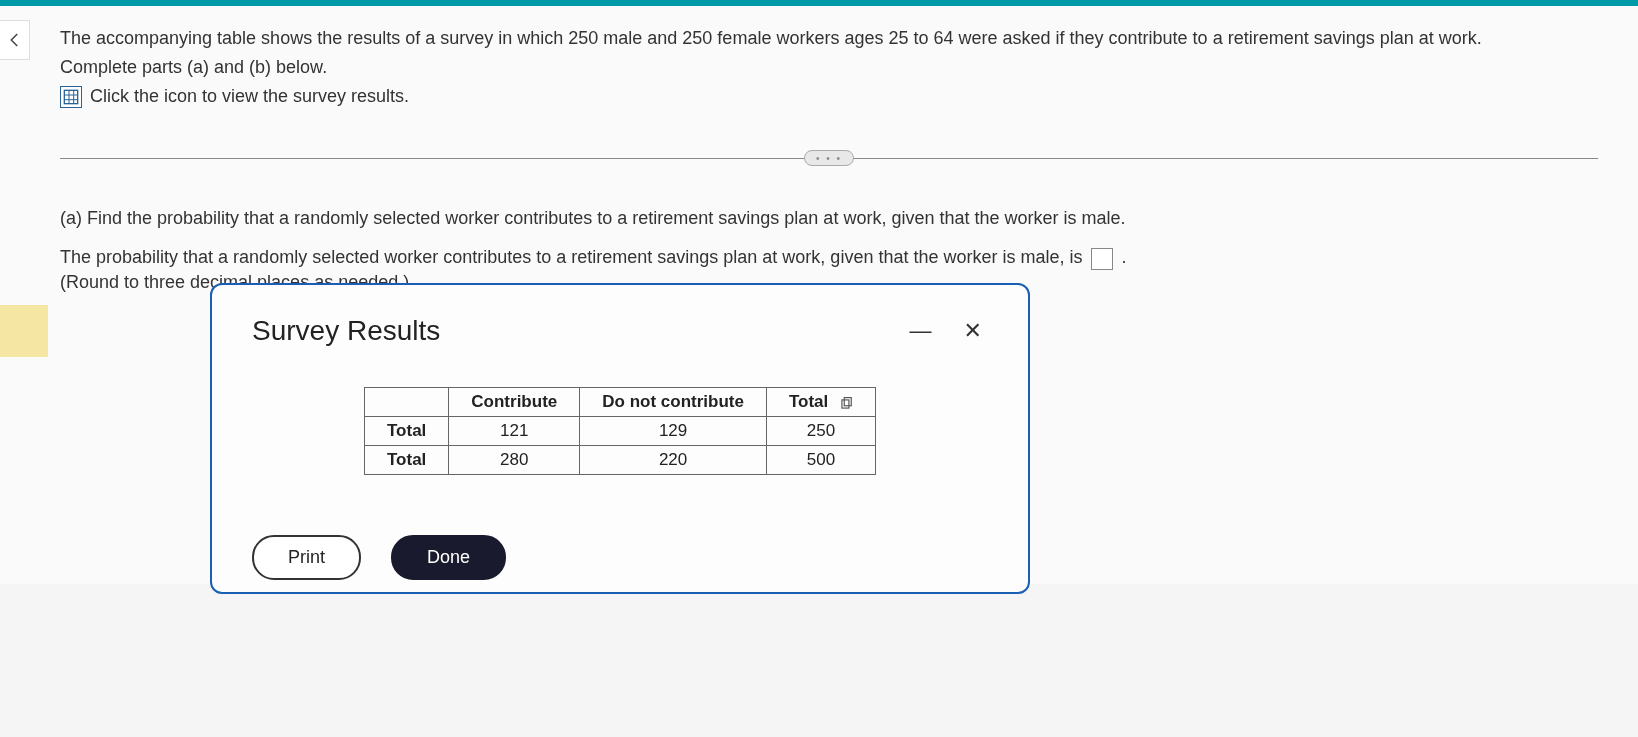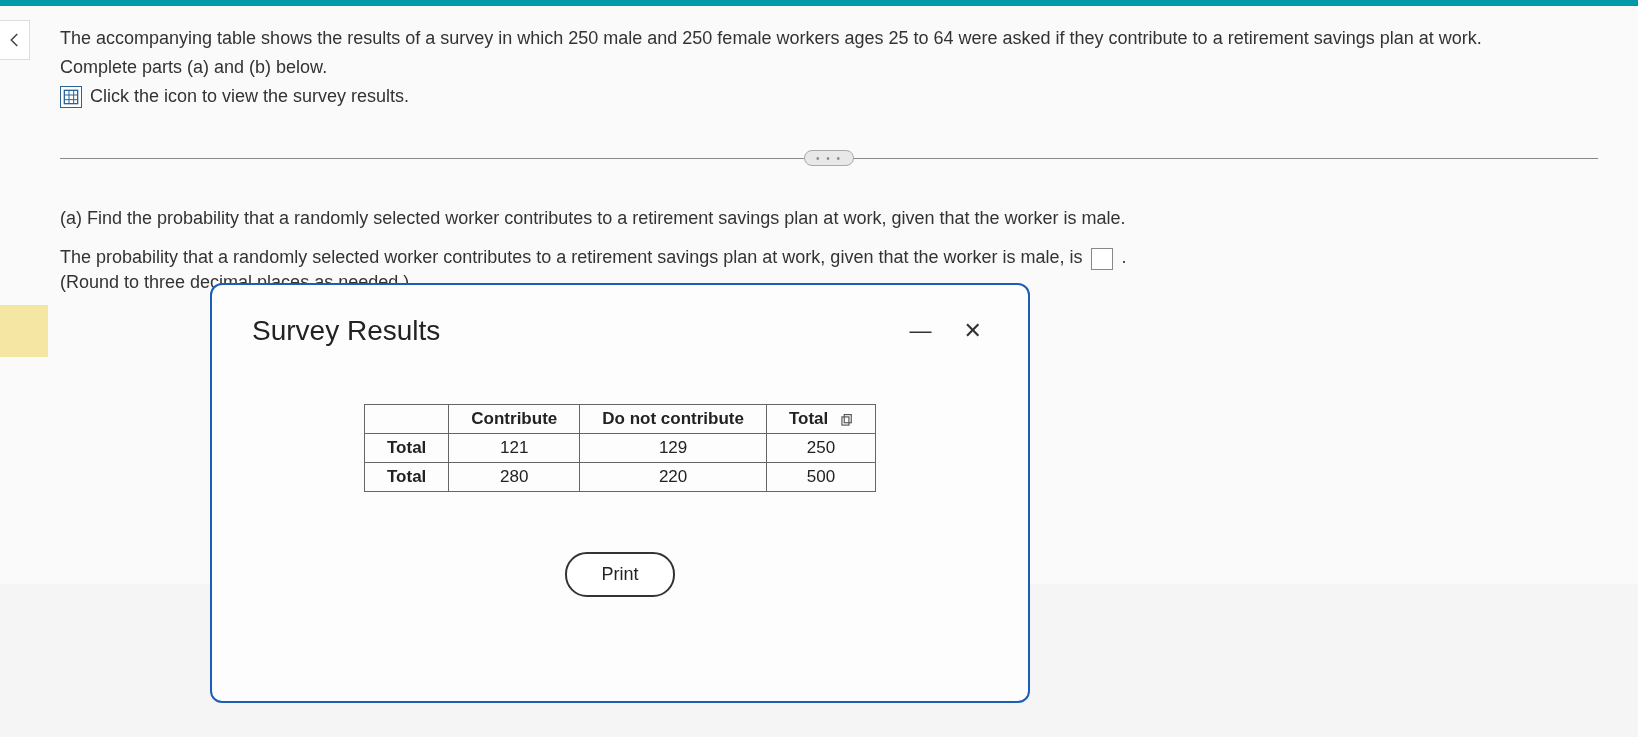--- a/index.html
+++ b/index.html
@@ -116,21 +116,21 @@
       top: 305px;
       width: 48px;
       height: 52px;
       background: #f5e6a3;
     }
     .dialog {
       position: absolute;
       left: 210px;
       top: 283px;
       width: 820px;
-      height: 420px;
+      height: 311px;
       background: #fdfdfd;
       border: 2px solid #1a5fb4;
       border-radius: 12px;
       padding: 30px 40px;
     }
     .dialog-header {
       display: flex;
       align-items: center;
       justify-content: space-between;
     }
@@ -142,42 +142,41 @@
     .dialog-controls {
       display: flex;
       gap: 20px;
       align-items: center;
       font-size: 22px;
       color: #333;
     }
     .ctrl-btn { cursor: pointer; padding: 2px 6px; }
     .survey-table {
       border-collapse: collapse;
-      margin: 57px auto 0 auto;
+      margin: 40px auto 0 auto;
       font-size: 17px;
       color: #222;
     }
     .survey-table th, .survey-table td {
       border: 1px solid #666;
       padding: 4px 22px;
       text-align: center;
       font-weight: normal;
     }
     .survey-table th { font-weight: bold; }
     .survey-table td.rowhead { font-weight: bold; }
     .copy-icon {
       width: 14px; height: 14px;
       display: inline-block;
       vertical-align: middle;
       margin-left: 6px;
     }
     .dialog-buttons {
       display: flex;
       gap: 30px;
-      justify-content: center;
       margin-top: 60px;
     }
     .btn {
       border-radius: 22px;
       padding: 10px 34px;
       font-size: 18px;
       cursor: pointer;
       border: 2px solid #333;
       background: #fff;
       color: #222;
@@ -278,14 +277,15 @@
       <td class="rowhead">Total</td>
       <td>280</td>
       <td>220</td>
       <td>500</td>
     </tr>
   </tbody>
     </table>
 
   <div class="dialog-buttons">
     <button class="btn">Print</button>
+    <button class="btn btn-primary">Done</button>
   </div>
 </div>
 
 </body></html>

